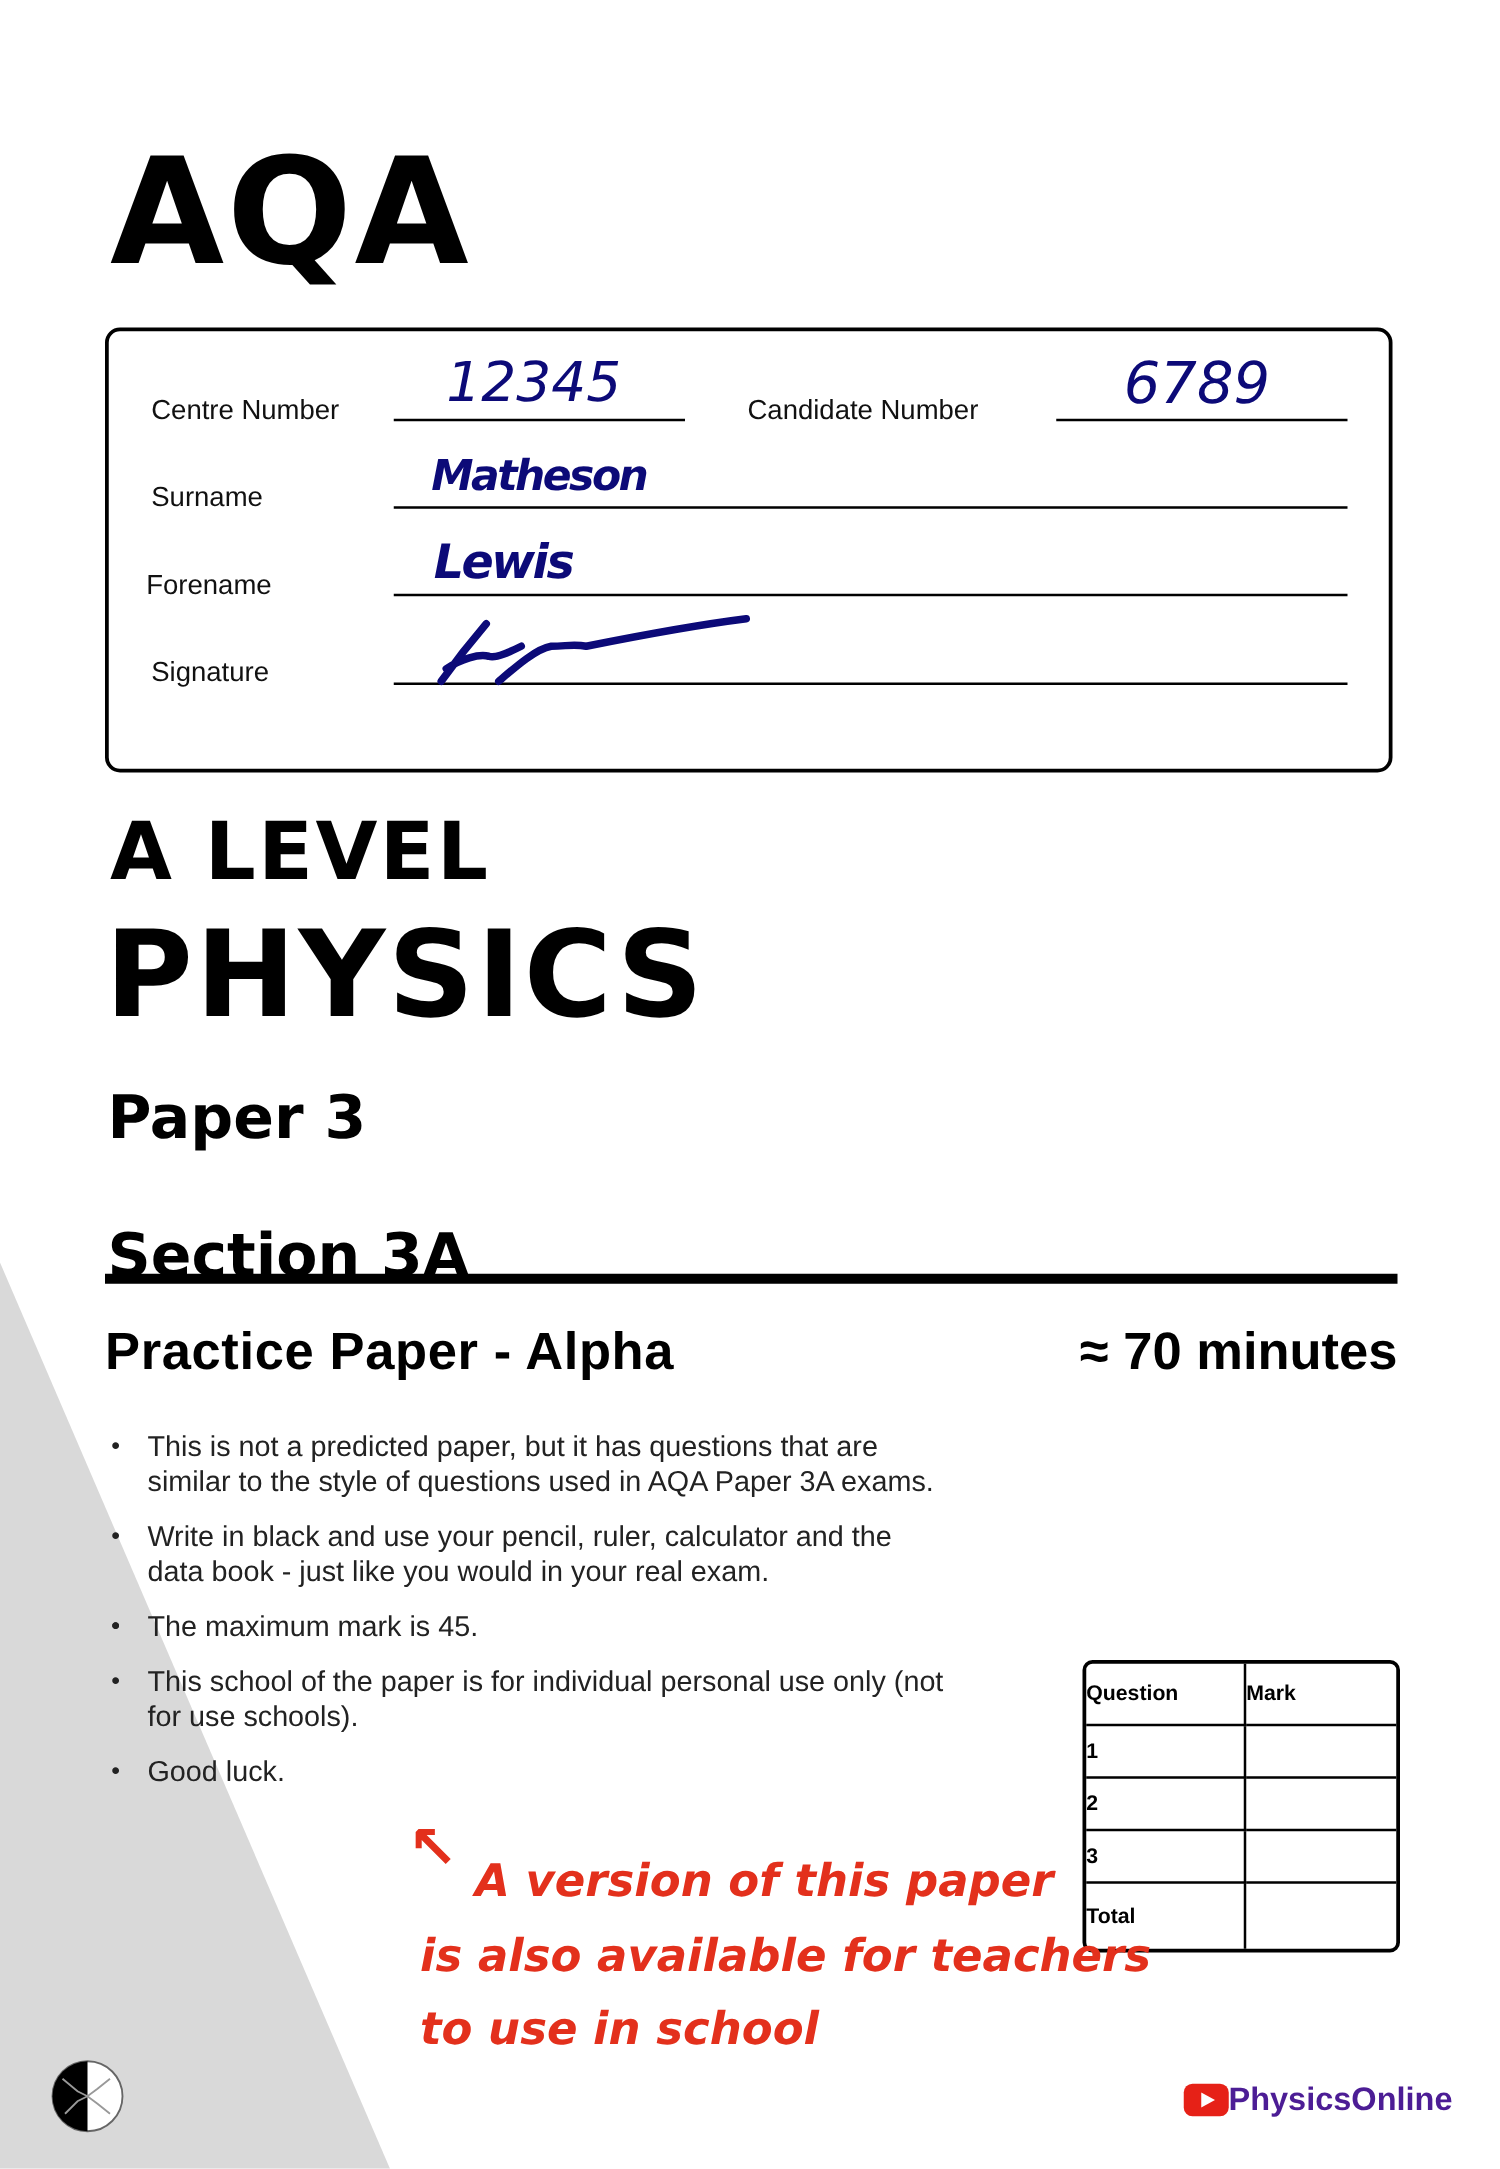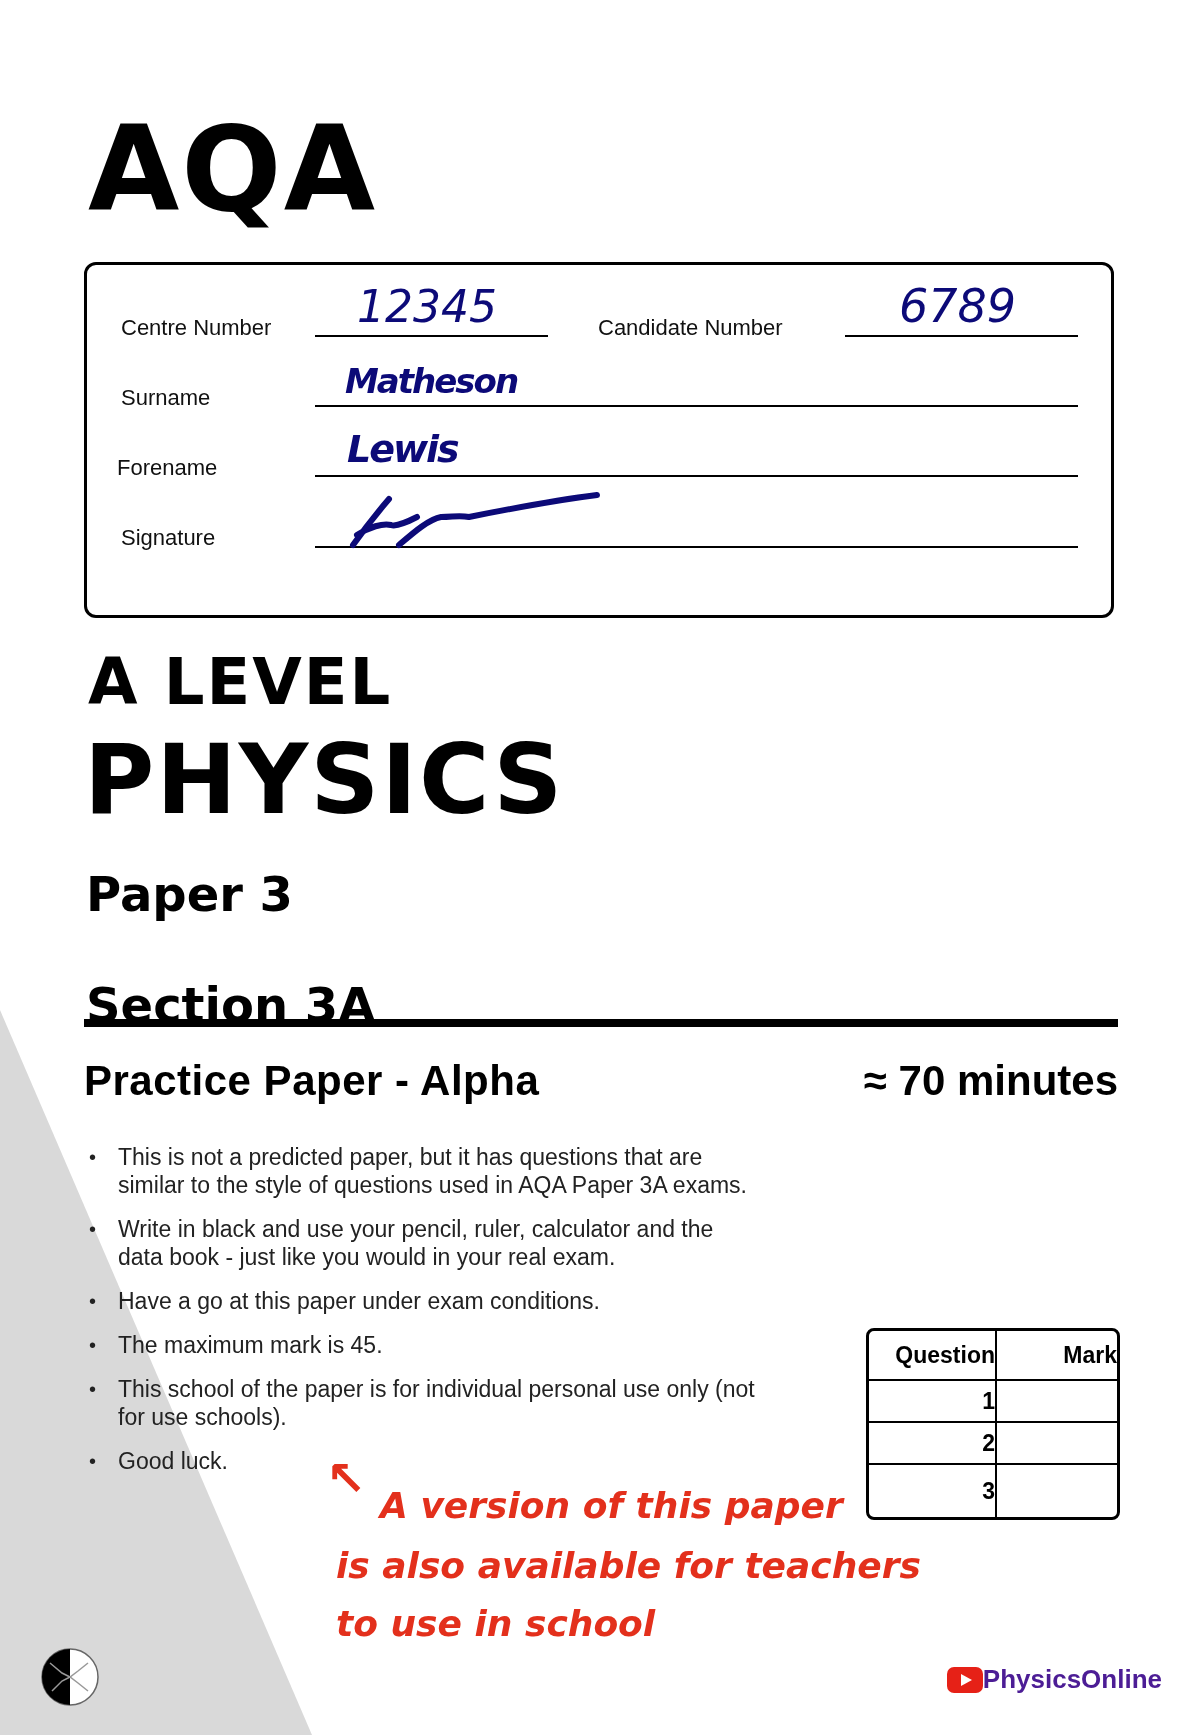--- a/index.html
+++ b/index.html
@@ -71,21 +71,21 @@
     .bullets li .dot {
       position: absolute; left: 5px; top: 0; font-size: 20px;
     }
 
     .mark-table {
       left: 866px; top: 1328px; width: 254px; border-collapse: separate;
       border-spacing: 0; border: 3px solid #000; border-radius: 8px;
       font-family: "Liberation Sans", sans-serif;
     }
     .mark-table th, .mark-table td {
-      height: 40px; text-align: right; font-size: 23px; font-weight: bold;
+      height: 40px; text-align: left; font-size: 17px; font-weight: bold;
       border-bottom: 2.5px solid #000; padding: 0;
     }
     .mark-table th { font-weight: bold; height: 48px; }
     .mark-table tr:last-child td { border-bottom: none; height: 52px; }
     .mark-table .col1 { border-right: 2.5px solid #000; width: 126px; }
 
     .note {
       color: #e3301c; font-family: "DejaVu Sans", sans-serif; font-style: italic;
       font-weight: bold; font-size: 36px; line-height: 60px; white-space: nowrap;
     }
@@ -148,21 +148,21 @@
 <div class="abs section-no">Section 3A</div>
 
 <div class="abs thick-rule"></div>
 
 <div class="abs practice-title">Practice Paper - Alpha</div>
 <div class="abs duration">≈ 70 minutes</div>
 
 <ul class="abs bullets">
   <li><span class="dot">•</span><span>This is not a predicted paper, but it has questions that are similar to the style of questions used in AQA Paper 3A exams.</span></li>
   <li><span class="dot">•</span><span>Write in black and use your pencil, ruler, calculator and the data book - just like you would in your real exam.</span></li>
-  <li><span class="dot">•</span><span>Have a go at this paper under exam conditions.</span></li>
+  <li><span class="dot">•</span></li>
   <li><span class="dot">•</span><span>The maximum mark is 45.</span></li>
   <li><span class="dot">•</span><span>This school of the paper is for individual personal use only (not for use schools).</span></li>
   <li><span class="dot">•</span><span>Good luck.</span></li>
 </ul>
 
 <table class="abs mark-table">
   <thead>
     <tr>
       <th class="col1">Question</th>
       <th>Mark</th>
@@ -172,20 +172,24 @@
     <tr>
       <td class="col1">1</td>
       <td></td>
     </tr>
     <tr>
       <td class="col1">2</td>
       <td></td>
     </tr>
     <tr>
       <td class="col1">3</td>
+      <td></td>
+    </tr>
+    <tr>
+      <td class="col1">Total</td>
       <td></td>
     </tr>
   </tbody>
 </table>
 
 <div class="abs note" style="left:326px; top:1454px; font-size:48px; line-height:48px;">↖</div>
 <div class="abs note" style="left:380px; top:1476px;">A version of this paper</div>
 <div class="abs note" style="left:336px; top:1536px;">is also available for teachers</div>
 <div class="abs note" style="left:336px; top:1594px;">to use in school</div>
 

